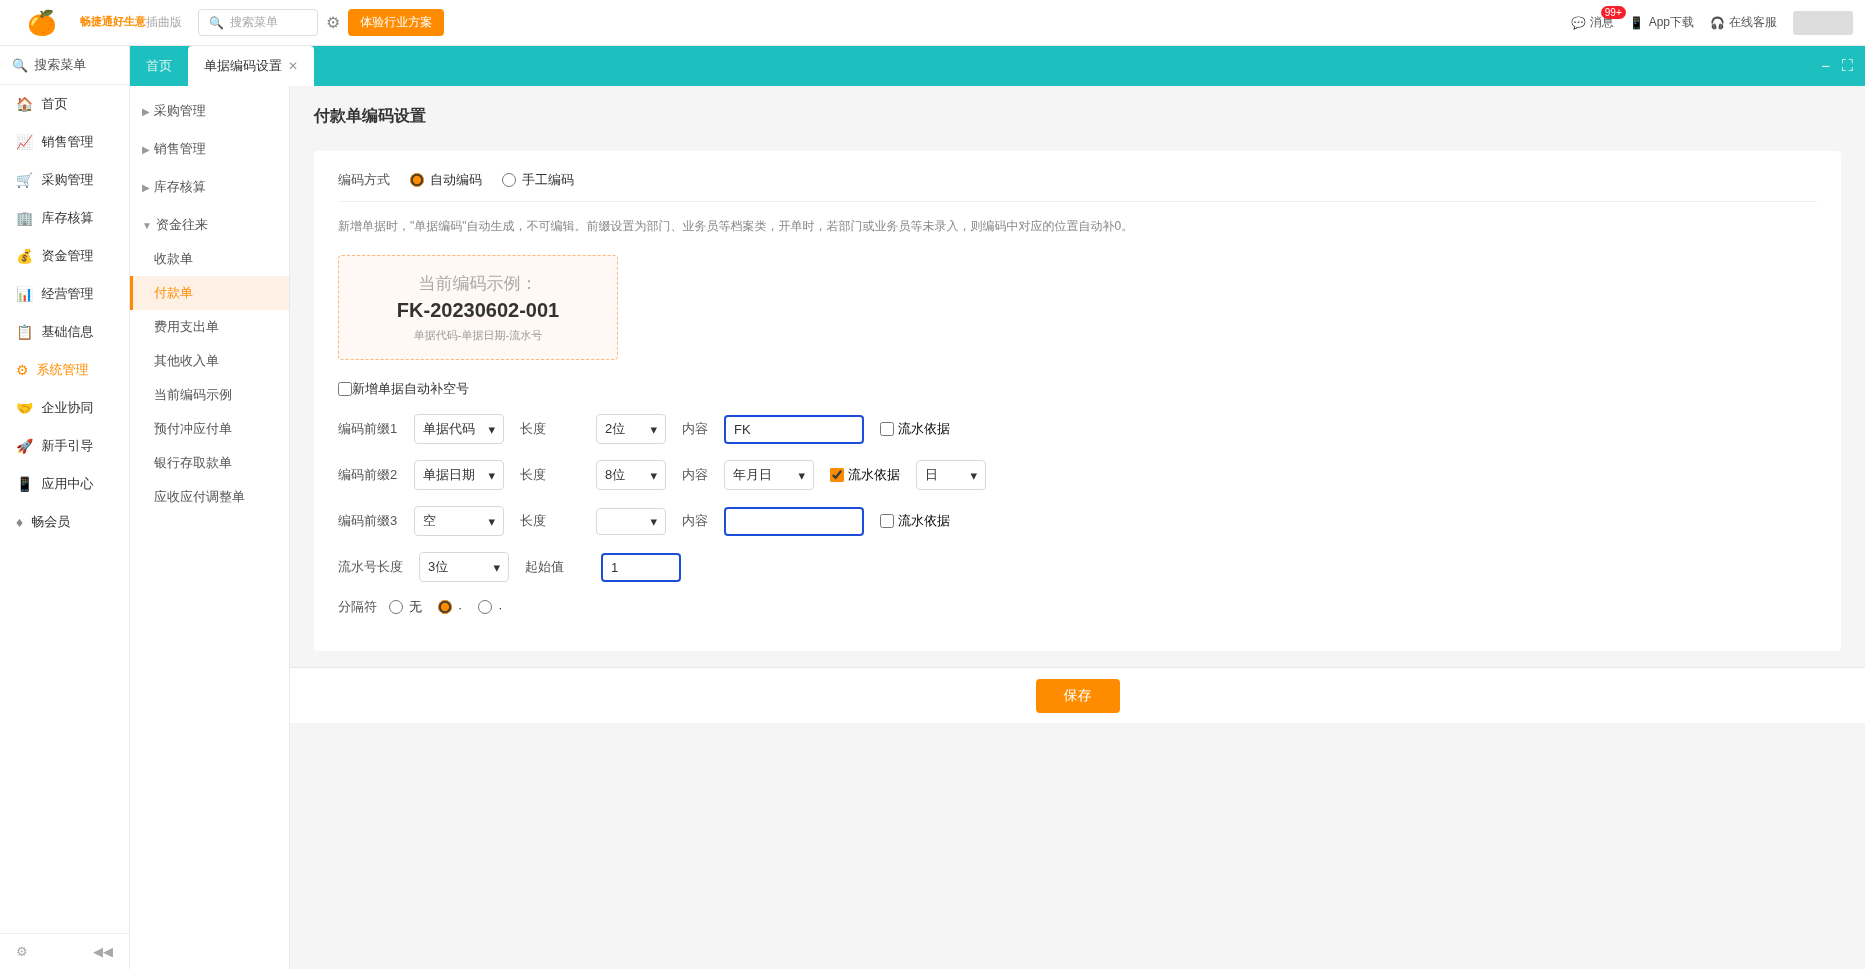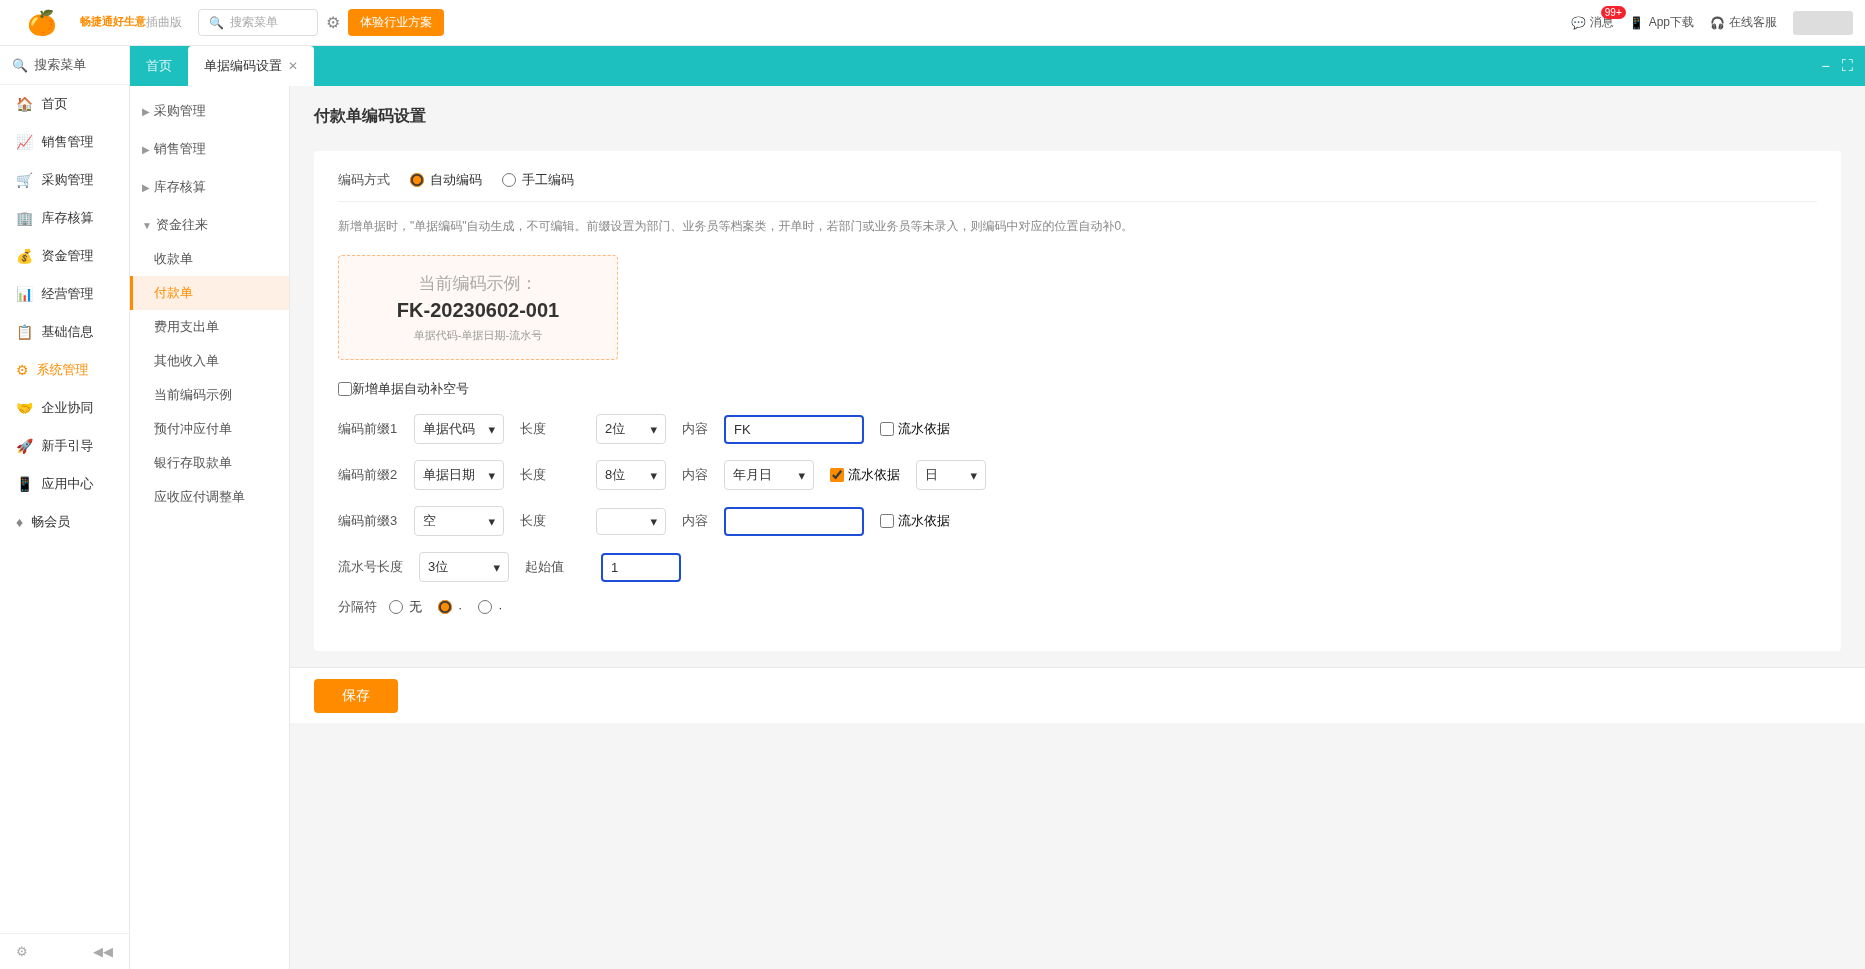--- a/index.html
+++ b/index.html
@@ -225,21 +225,21 @@
     .sep-label { color: #555; font-size: 13px; }
     .sep-options { display: flex; align-items: center; gap: 16px; }
 
     
     .footer-bar {
       background: #fff;
       border-top: 1px solid #e8e8e8;
       height: 56px;
       display: flex;
       align-items: center;
-      justify-content: flex-start;
+      justify-content: center;
       padding: 0 24px;
       flex-shrink: 0;
     }
     .save-btn {
       background: #ff8c00;
       color: #fff;
       border: none;
       border-radius: 4px;
       padding: 8px 28px;
       font-size: 14px;

